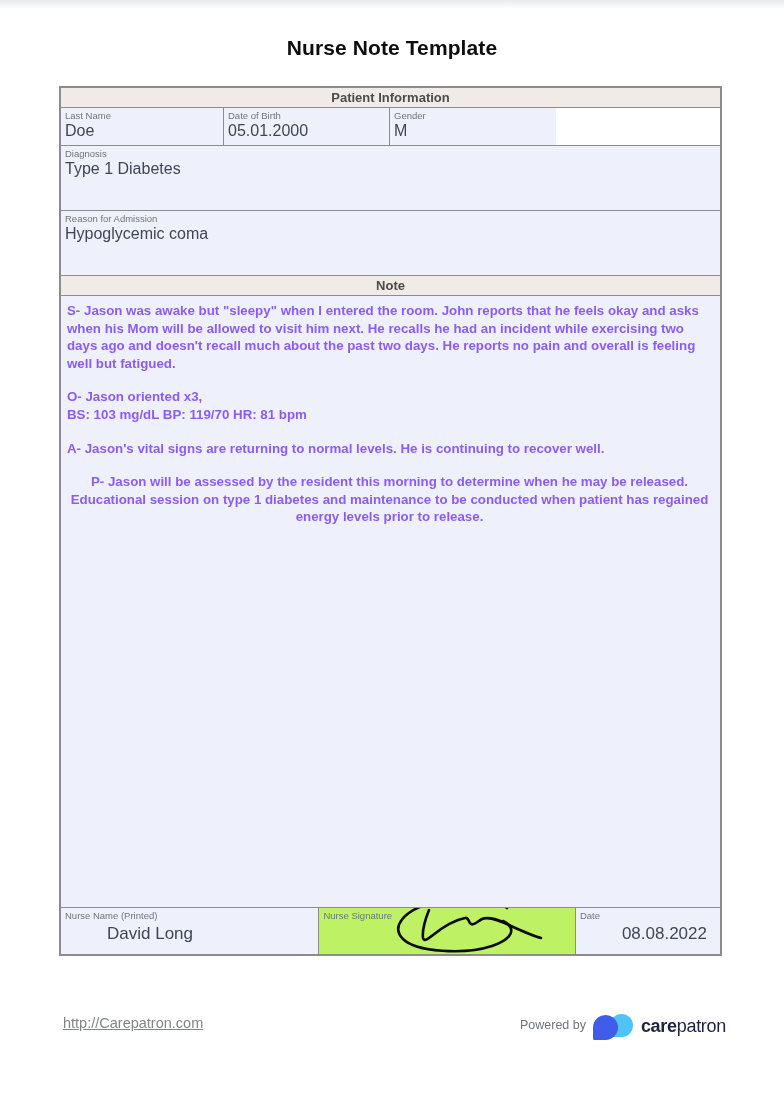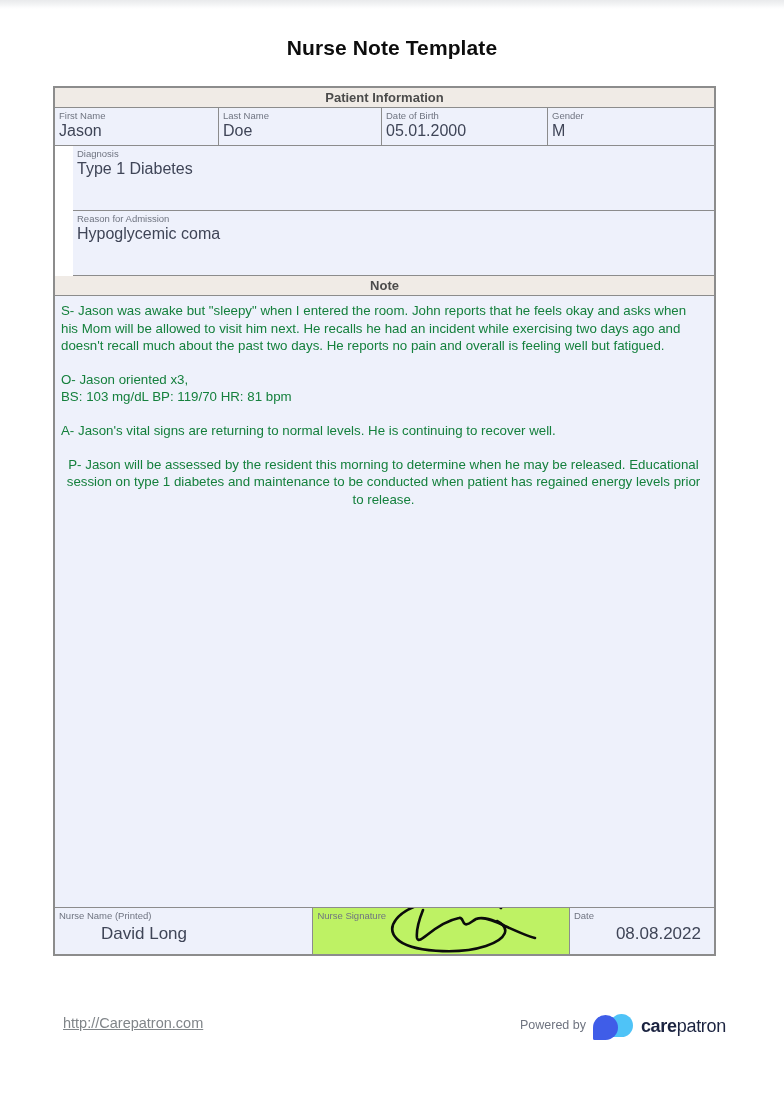--- a/index.html
+++ b/index.html
@@ -40,21 +40,21 @@
     text-align: center;
     font-size: 21px;
     font-weight: bold;
     color: #0d0d0d;
     letter-spacing: 0.1px;
   }
 
   
   .form {
     position: absolute;
-    left: 53px;
+    left: 59px;
     top: 86px;
     width: 663px;
     border: 2px solid #8c8c8c;
     box-sizing: border-box;
     background: #ffffff;
   }
 
   .section-head {
     height: 20px;
     line-height: 20px;
@@ -102,32 +102,33 @@
 
   
   .q1 { width: 164px; }
   .q2 { width: 163px; }
   .q3 { width: 166px; }
   .q4 { width: 166px; }
 
   .info-row { height: 38px; }
 
   .full { width: 100%; }
-  .block-row { height: 65px; margin-left: 18px; }
+  .block-row { height: 65px; }
 
   
   .note-body {
     background: #eef1fb;
     height: 612px;
     box-sizing: border-box;
     padding: 6px 8px 0 6px;
     font-size: 13.3px;
     line-height: 17.6px;
-    color: #15803d;
+    color: #8b5cf6;
     border-bottom: 1px solid #8c8c8c;
+    font-weight: bold;
   }
   .note-para { margin: 0 0 16px 0; }
   .note-para.tight { margin-bottom: 0; }
   .note-para:last-child { margin-bottom: 0; text-align: center; }
 
   
   .sig-row { height: 46px; }
   .sig-name  { width: 260px; }
   .sig-sign  { width: 258px; }
   .sig-date  { width: 145px; }
@@ -213,24 +214,20 @@
 
 <div class="page">
 
   <div class="doc-title">Nurse Note Template</div>
 
   <div class="form">
 
     <div class="section-head">Patient Information</div>
 
     <div class="row info-row">
-      <div class="cell q1">
-        <div class="cell-label">First Name</div>
-        <div class="cell-value">Jason</div>
-      </div>
       <div class="cell q2">
         <div class="cell-label">Last Name</div>
         <div class="cell-value">Doe</div>
       </div>
       <div class="cell q3">
         <div class="cell-label">Date of Birth</div>
         <div class="cell-value">05.01.2000</div>
       </div>
       <div class="cell q4 last">
         <div class="cell-label">Gender</div>

